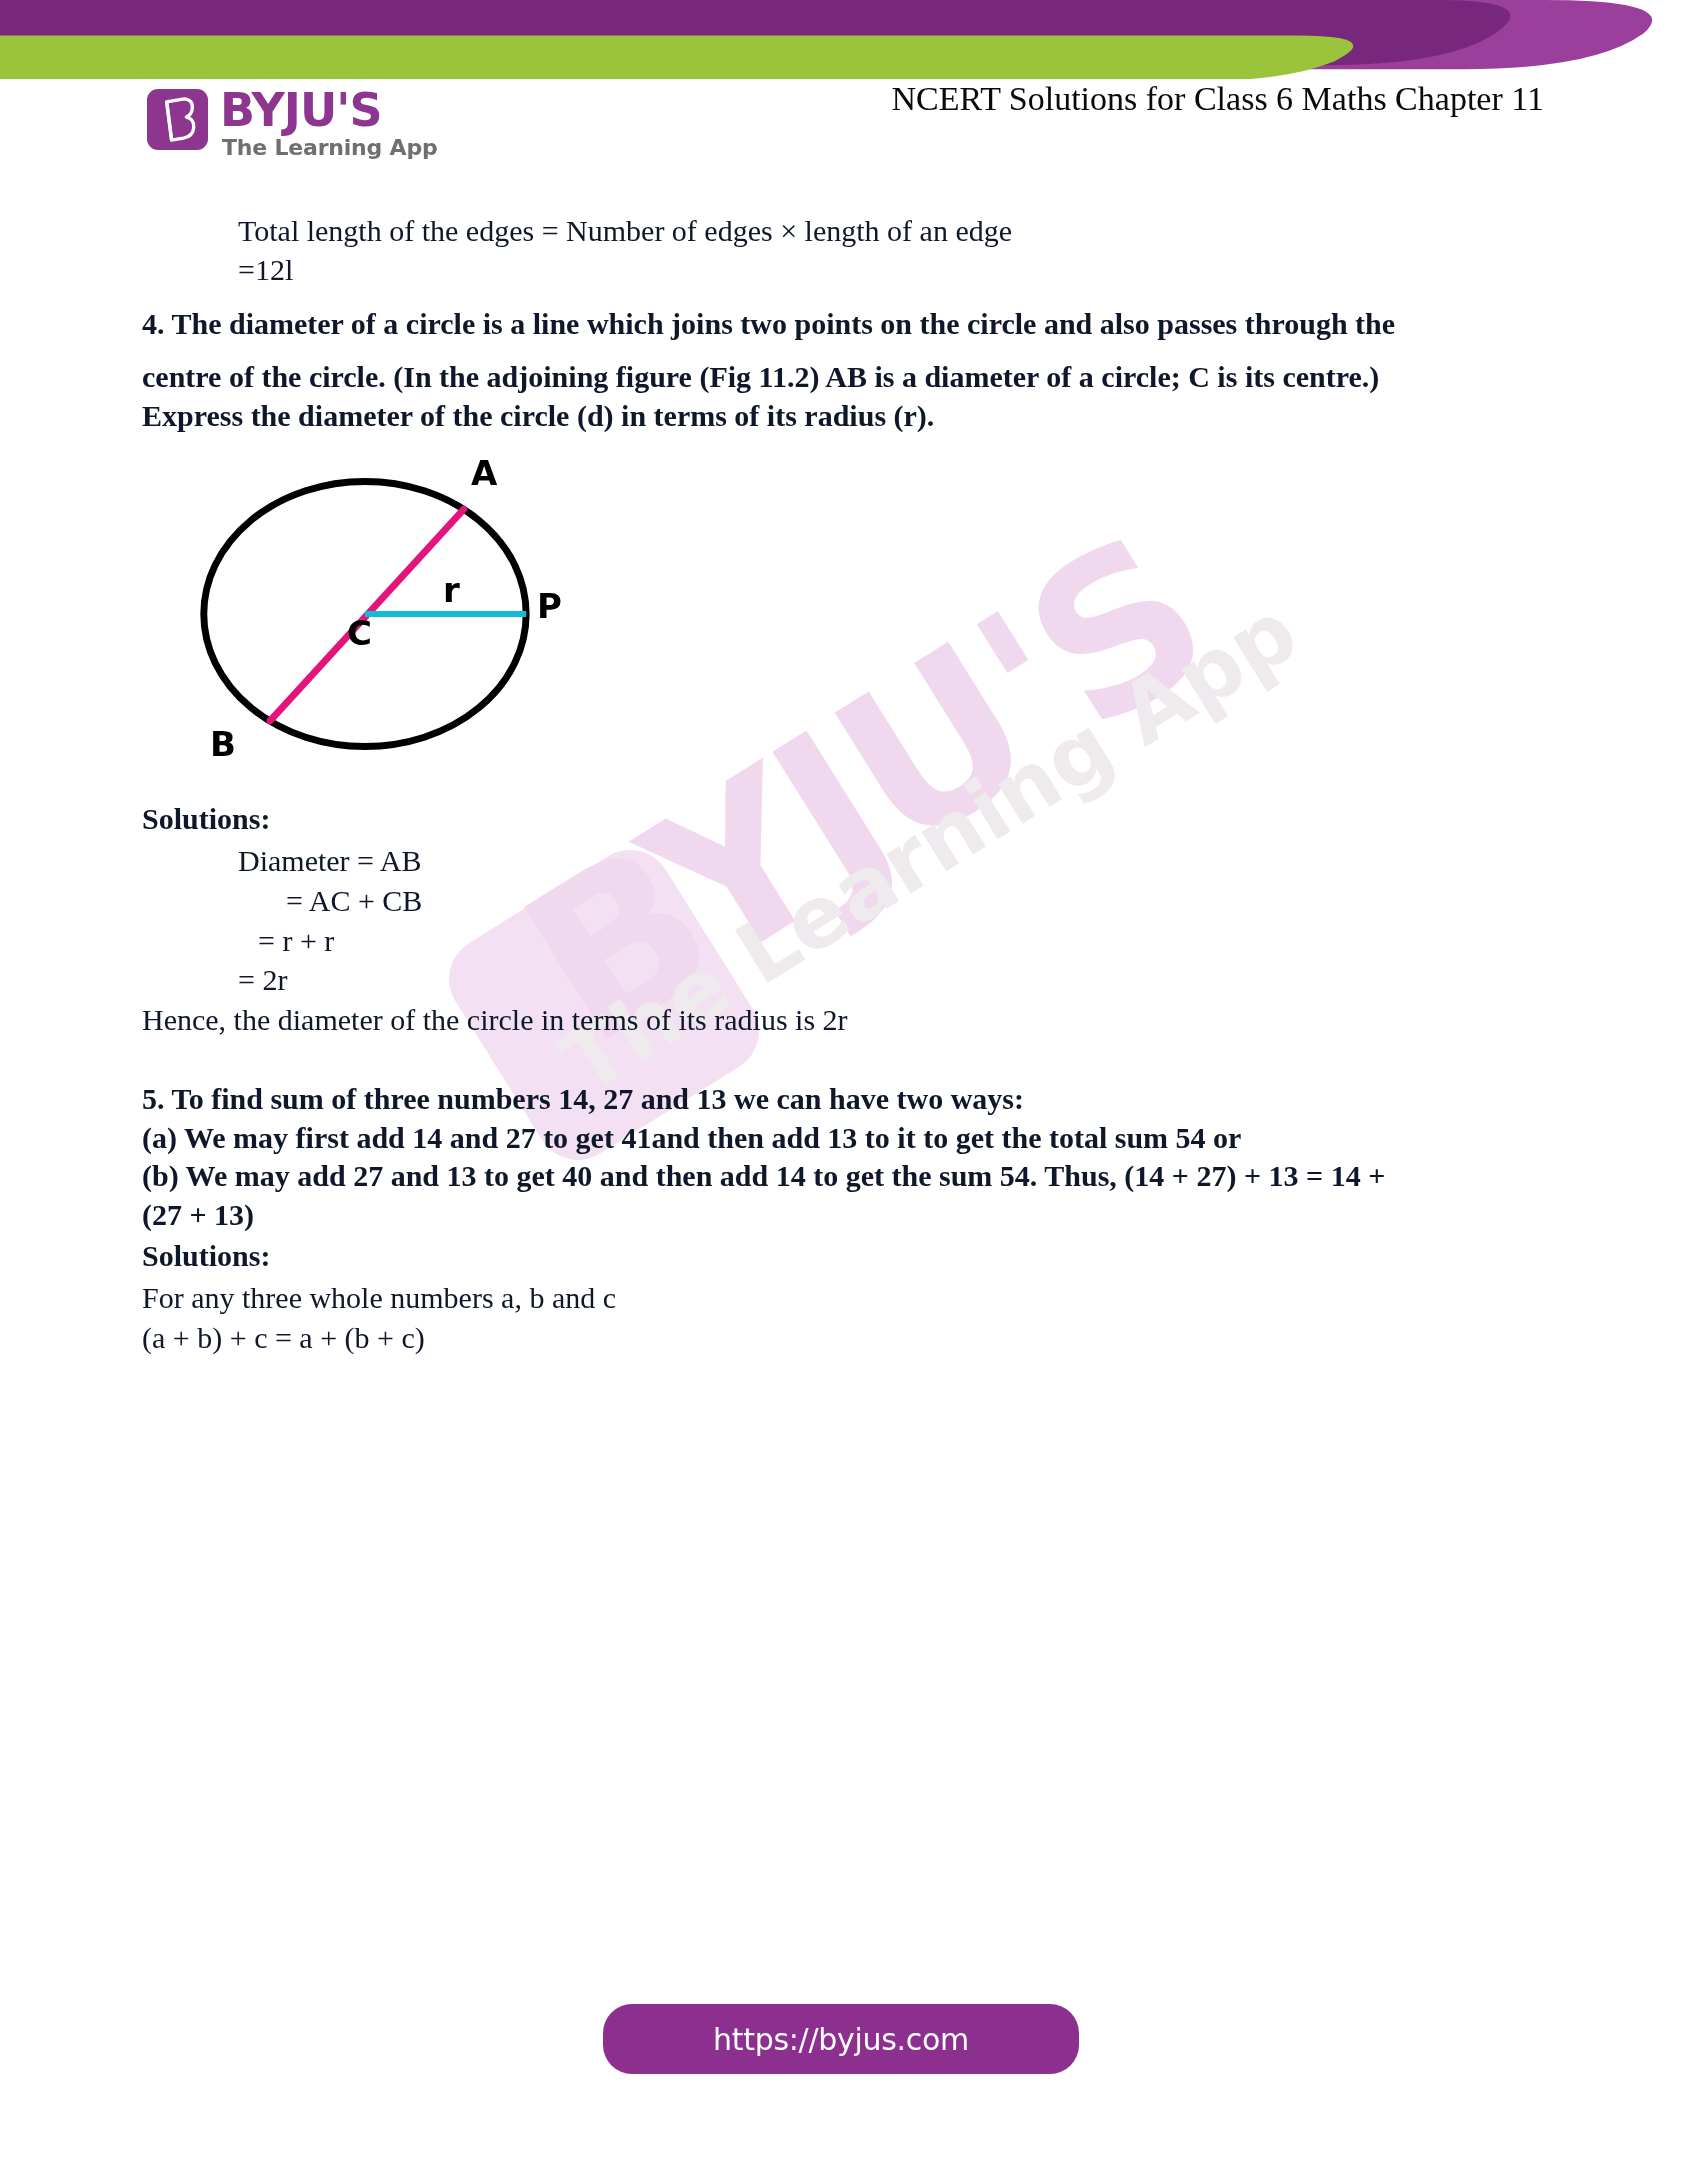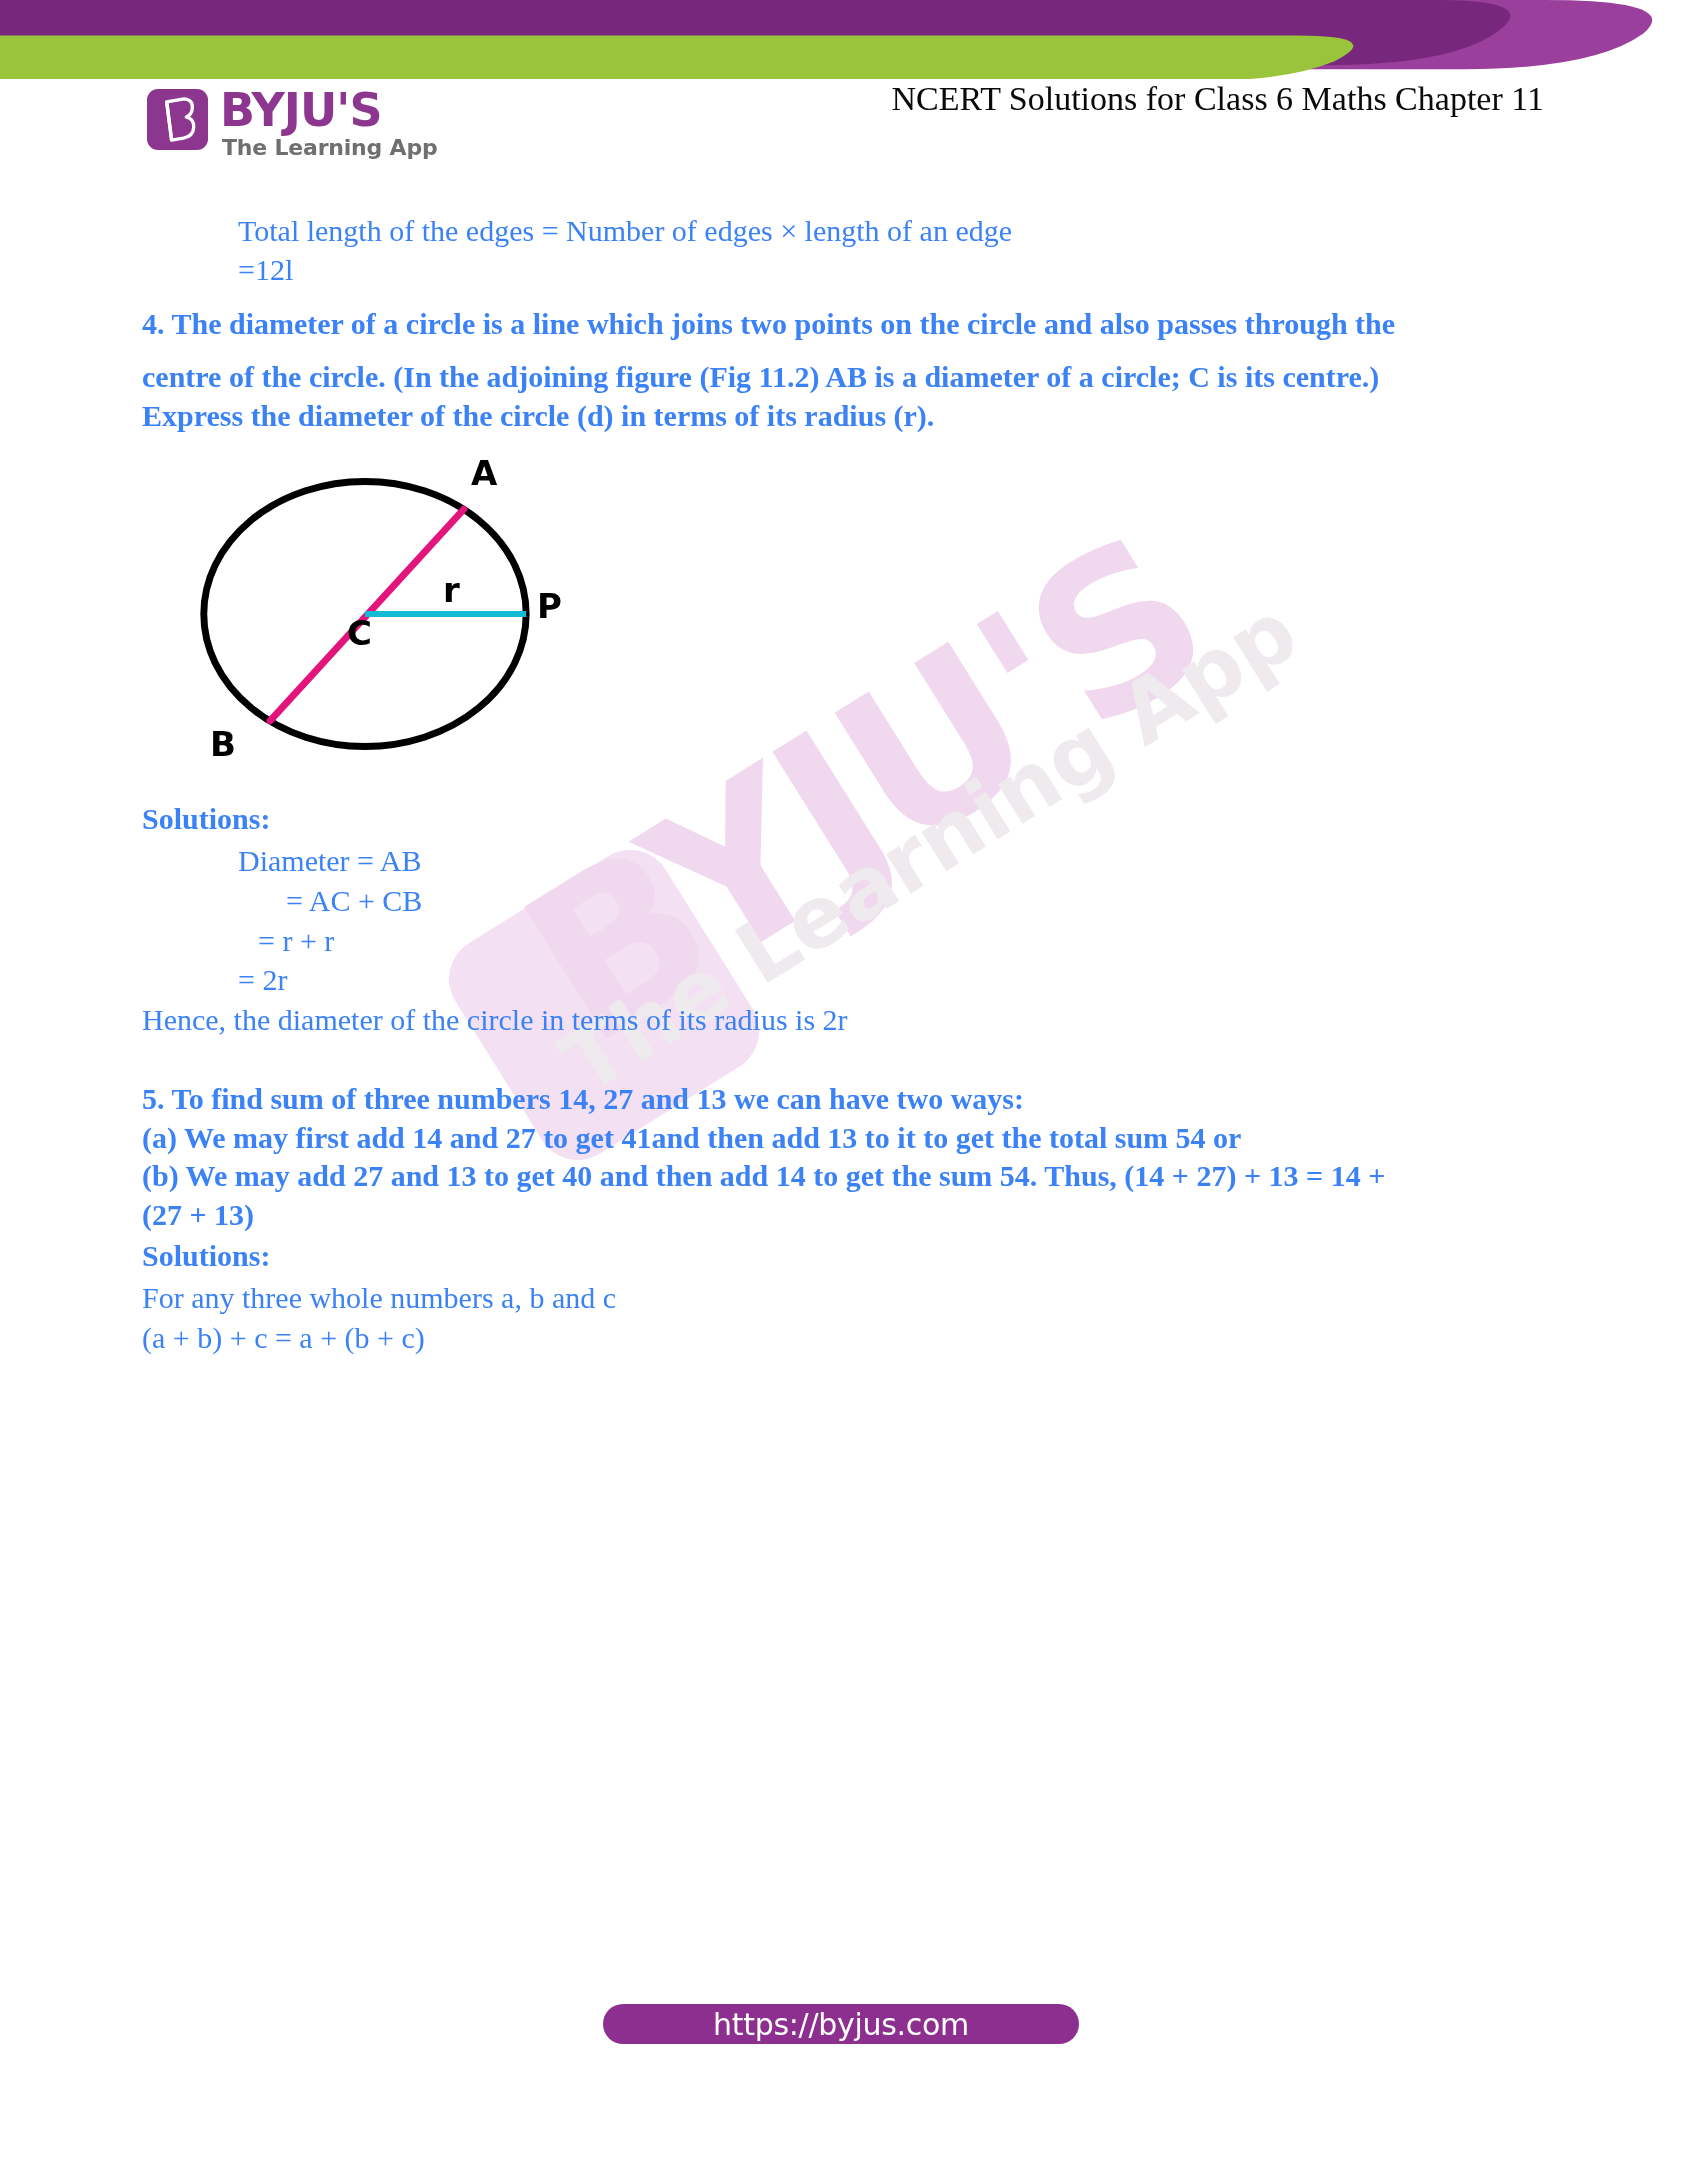--- a/index.html
+++ b/index.html
@@ -127,21 +127,21 @@
     position: absolute;
     left: 0; top: 0;
     width: 1683px;
     z-index: 2;
   }
   .line {
     position: absolute;
     font-family: "Liberation Serif", serif;
     font-size: 30px;
     line-height: 1.0;
-    color: #3b82f6;
+    color: #0f172a;
     white-space: nowrap;
   }
   .line.bold { font-weight: bold; }
 
   
   .diagram {
     position: absolute;
     left: 149px;
     top: 436px;
     width: 515px;
@@ -156,21 +156,21 @@
     color: #000;
     line-height: 1;
   }
 
   
   .footer-pill {
     position: absolute;
     left: 603px;
     top: 2004px;
     width: 476px;
-    height: 40px;
+    height: 70px;
     border-radius: 29px;
     background: #8d2f8f;
     display: flex;
     align-items: center;
     justify-content: center;
     z-index: 4;
   }
   .footer-pill span {
     font-family: "DejaVu Sans", sans-serif;
     font-size: 30px;

